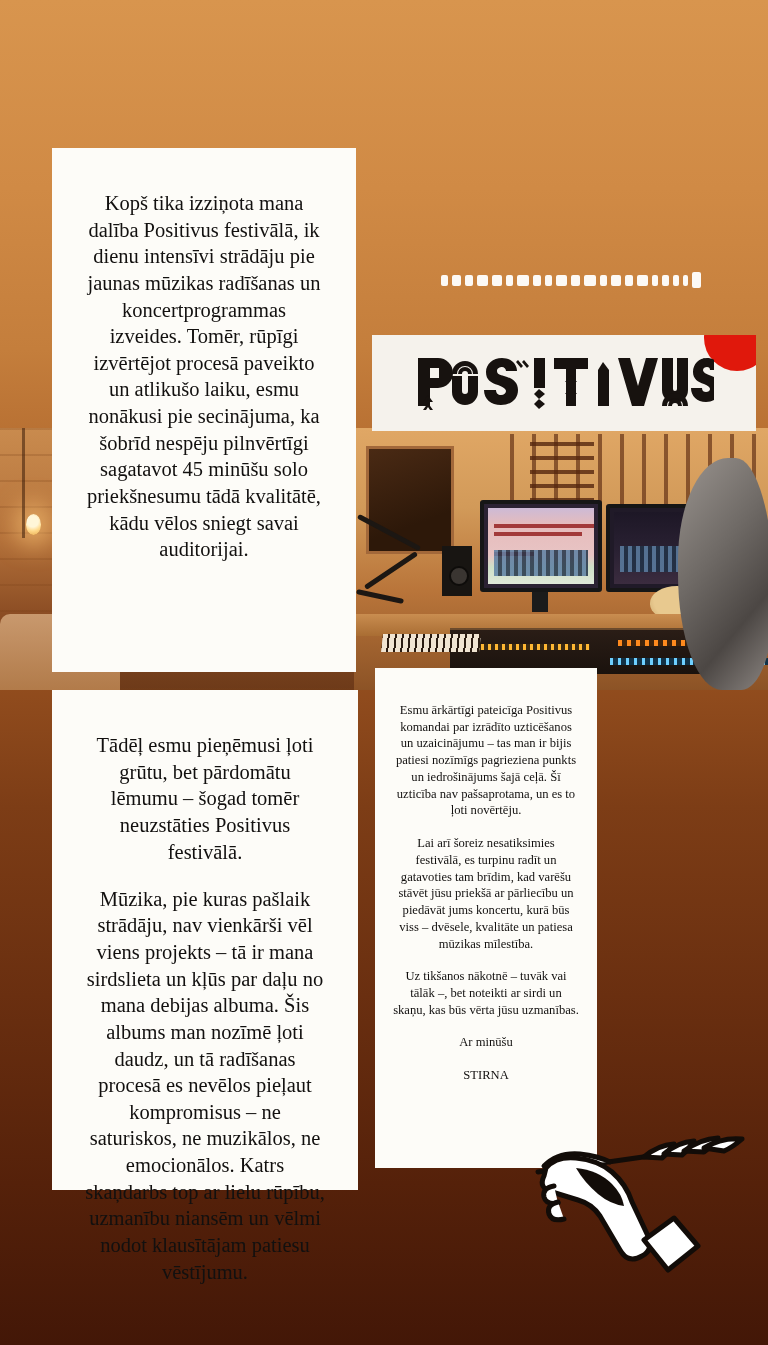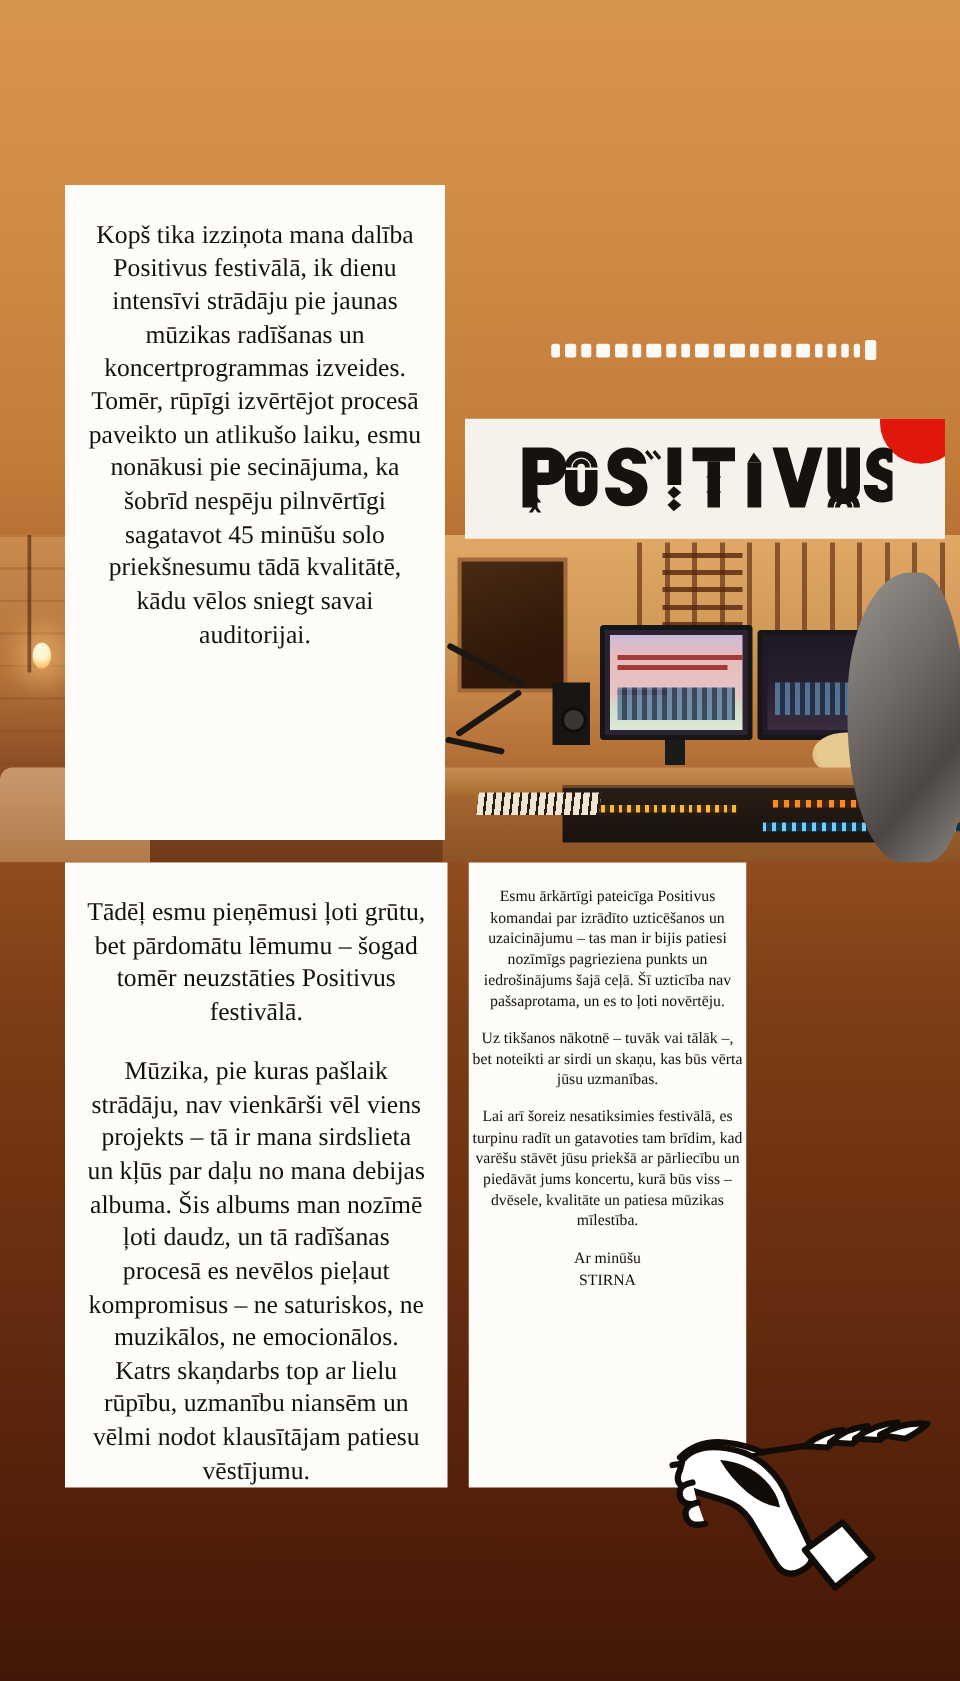--- a/index.html
+++ b/index.html
@@ -170,37 +170,37 @@
     opacity:.95;
   }
 
   
   .card {
     position:absolute;
     background:#fdfcf8;
     color:#12100f;
     text-align:center;
   }
-  .card p { margin:1px; }
+  .card p { margin:16px; }
   .card p + p { margin-top: 1em; }
 
   #card-intro {
     left:52px; top:148px; width:304px; height:524px;
     padding: 26px 18px 20px;
     font-size: 20.5px;
     line-height: 1.30;
   }
   #card-music {
     left:52px; top:690px; width:306px; height:500px;
     padding: 26px 16px 20px;
     font-size: 20.5px;
     line-height: 1.30;
   }
   #card-thanks {
-    left:375px; top:690px; width:222px; height:500px;
+    left:375px; top:668px; width:222px; height:500px;
     padding: 18px 2px 14px;
     font-size: 12.6px;
     line-height: 1.33;
   }
   #card-logo {
     left:372px; top:335px; width:384px; height:96px;
     background:#f5f2ec;
     overflow:hidden;
   }
   .red-dot {
@@ -352,22 +352,22 @@
     <p>Kopš tika izziņota mana dalība Positivus festivālā, ik dienu intensīvi strādāju pie jaunas mūzikas radīšanas un koncertprogrammas izveides. Tomēr, rūpīgi izvērtējot procesā paveikto un atlikušo laiku, esmu nonākusi pie secinājuma, ka šobrīd nespēju pilnvērtīgi sagatavot 45 minūšu solo priekšnesumu tādā kvalitātē, kādu vēlos sniegt savai auditorijai.</p>
   </div>
 
   <div class="card" id="card-music">
     <p>Tādēļ esmu pieņēmusi ļoti grūtu, bet pārdomātu lēmumu – šogad tomēr neuzstāties Positivus festivālā.</p>
     <p>Mūzika, pie kuras pašlaik strādāju, nav vienkārši vēl viens projekts – tā ir mana sirdslieta un kļūs par daļu no mana debijas albuma. Šis albums man nozīmē ļoti daudz, un tā radīšanas procesā es nevēlos pieļaut kompromisus – ne saturiskos, ne muzikālos, ne emocionālos. Katrs skaņdarbs top ar lielu rūpību, uzmanību niansēm un vēlmi nodot klausītājam patiesu vēstījumu.</p>
   </div>
 
   <div class="card" id="card-thanks">
     <p>Esmu ārkārtīgi pateicīga Positivus komandai par izrādīto uzticēšanos un uzaicinājumu – tas man ir bijis patiesi nozīmīgs pagrieziena punkts un iedrošinājums šajā ceļā. Šī uzticība nav pašsaprotama, un es to ļoti novērtēju.</p>
+    <p>Lai arī šoreiz nesatiksimies festivālā, es turpinu radīt un gatavoties tam brīdim, kad varēšu stāvēt jūsu priekšā ar pārliecību un piedāvāt jums koncertu, kurā būs viss – dvēsele, kvalitāte un patiesa mūzikas mīlestība.</p>
     <p>Uz tikšanos nākotnē – tuvāk vai tālāk –, bet noteikti ar sirdi un skaņu, kas būs vērta jūsu uzmanības.</p>
-    <p>Lai arī šoreiz nesatiksimies festivālā, es turpinu radīt un gatavoties tam brīdim, kad varēšu stāvēt jūsu priekšā ar pārliecību un piedāvāt jums koncertu, kurā būs viss – dvēsele, kvalitāte un patiesa mūzikas mīlestība.</p>
     <p>Ar minūšu</p>
     <p style="margin-top:0">STIRNA</p>
   </div>
 
   <div class="quill">
     <svg width="230" height="160" viewBox="0 0 230 160" aria-hidden="true">
       <g stroke="#120c08" stroke-width="5" stroke-linejoin="round" stroke-linecap="round">
 
         <path d="M14 48 L196 22" fill="none"></path>
 

